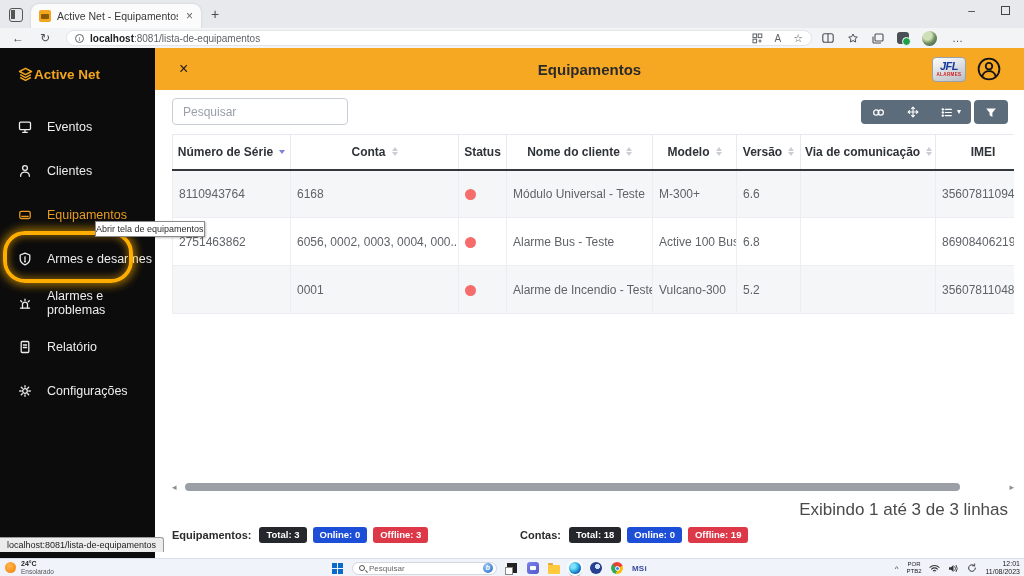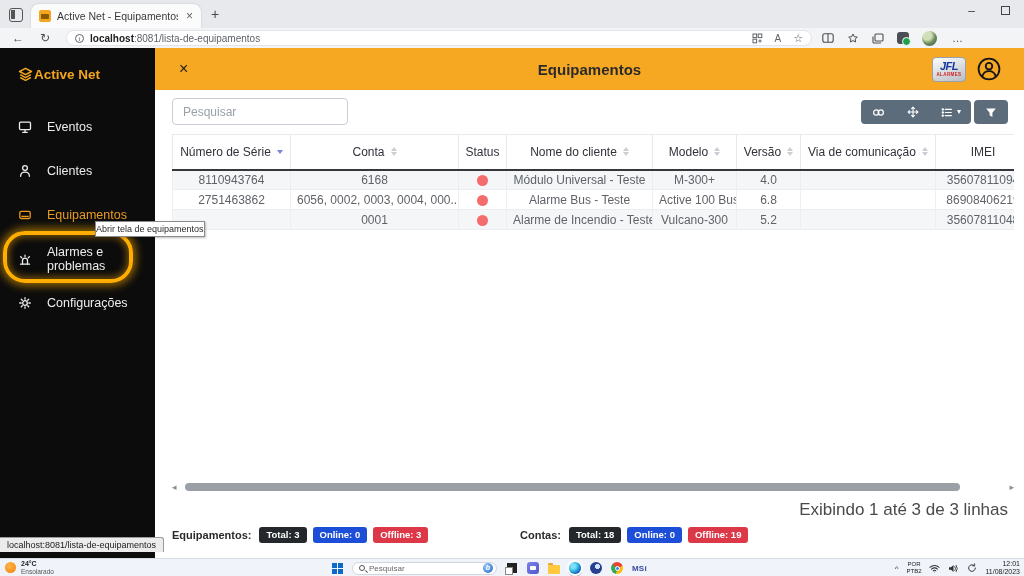--- a/index.html
+++ b/index.html
@@ -74,23 +74,23 @@
 .searchbox{width:176px;height:27px;border:1px solid #C9CED6;border-radius:4px;padding:0 10px;
   font-size:12px;color:#333;outline:none;font-family:inherit}
 .searchbox::placeholder{color:#9aa0aa}
 .btngroup{display:flex;gap:3px;margin-top:2px}
 .seg{background:#5D6C7B;border-radius:4px;display:flex;align-items:center;color:#fff}
 .seg .slot{padding:5px 10px;display:flex;align-items:center;gap:3px}
 .caret{font-size:8px;line-height:8px}
 
 .table-wrap{margin:9px 0 0 17px;width:842px;overflow:hidden}
 table{border-collapse:collapse;table-layout:fixed;width:858px;font-size:12px}
-th{height:35px;font-weight:400;color:#2F3238;background:#fff;border:1px solid #E6E9ED;
+th{height:35px;font-weight:700;color:#2F3238;background:#fff;border:1px solid #E6E9ED;
   border-bottom:2px solid #34383D;text-align:center;vertical-align:middle;padding:0 4px;white-space:nowrap;overflow:hidden}
-td{height:20px;color:#5F6368;border:1px solid #ECEEF1;text-align:center;vertical-align:middle;
+td{height:48px;color:#5F6368;border:1px solid #ECEEF1;text-align:left;vertical-align:middle;
   padding:0 6px;white-space:nowrap;overflow:hidden}
 tbody tr:nth-child(odd){background:#F5F6F7}
 tbody tr:nth-child(even){background:#fff}
 .thlabel{display:inline-flex;align-items:center;gap:6px}
 .sort{display:inline-flex;flex-direction:column;gap:1px}
 .sort i{width:0;height:0;border-left:3.5px solid transparent;border-right:3.5px solid transparent;display:block}
 .sort .up{border-bottom:4px solid #C9CDD4}
 .sort .dn{border-top:4px solid #C9CDD4}
 .sort.active .dn{border-top-color:#7C82D9}
 .dot{width:11px;height:11px;border-radius:50%;background:#F56C6C;display:inline-block;vertical-align:middle}
@@ -240,26 +240,41 @@
           <span>Clientes</span>
         </div>
         <div class="navitem active">
           <svg width="16" height="16" viewBox="0 0 16 16" stroke="currentColor" stroke-width="1.3" fill="none" stroke-linecap="round">
               <rect x="2.8" y="4.3" width="10.4" height="7.2" rx="1.5"></rect>
               <path d="M4.8 9.3h6.4"></path>
             </svg>
           <span>Equipamentos</span>
         </div>
         <div class="navitem">
+          <svg width="16" height="16" viewBox="0 0 16 16" stroke="currentColor" stroke-width="1.3" fill="none" stroke-linecap="round" stroke-linejoin="round">
+              <path d="M8 2.2l4.8 1.8v3.8c0 3-2.2 5-4.8 6-2.6-1-4.8-3-4.8-6V4z"></path>
+              <path d="M8 5.8v2.7"></path>
+              <circle cx="8" cy="10.4" r="0.4" fill="currentColor"></circle>
+            </svg>
+          <span>Armes e desarmes</span>
+        </div>
+        <div class="navitem">
           <svg width="16" height="16" viewBox="0 0 16 16" stroke="currentColor" stroke-width="1.3" fill="none" stroke-linecap="round">
               <path d="M3.5 13.2h9"></path>
               <path d="M5.5 13V9.6a2.5 2.5 0 0 1 5 0V13"></path>
               <path d="M8 5.6V4.2M4.7 6.8L3.7 5.8M11.3 6.8l1-1"></path>
             </svg>
           <span>Alarmes e problemas</span>
+        </div>
+        <div class="navitem">
+          <svg width="16" height="16" viewBox="0 0 16 16" stroke="currentColor" stroke-width="1.3" fill="none" stroke-linecap="round">
+              <rect x="4.2" y="2.5" width="7.6" height="11" rx="1"></rect>
+              <path d="M6.4 6h3.2M6.4 8.5h3.2"></path>
+            </svg>
+          <span>Relatório</span>
         </div>
         <div class="navitem">
           <svg width="16" height="16" viewBox="0 0 16 16" stroke="currentColor" stroke-width="1.3" fill="none" stroke-linecap="round">
               <circle cx="8" cy="8" r="2.3"></circle>
               <path d="M8 2.7v1.5M8 11.8v1.5M2.7 8h1.5M11.8 8h1.5M4.3 4.3l1 1M10.7 10.7l1 1M11.7 4.3l-1 1M5.3 10.7l-1 1"></path>
             </svg>
           <span>Configurações</span>
         </div>
       </nav>
     </aside>
@@ -384,21 +399,21 @@
                     </span></th>
               </tr>
             </thead>
             <tbody>
               <tr>
                 <td>8110943764</td>
                 <td>6168</td>
                 <td><span class="dot"></span></td>
                 <td>Módulo Universal - Teste</td>
                 <td>M-300+</td>
-                <td>4.0</td>
+                <td>6.6</td>
                 <td></td>
                 <td>35607811094</td>
               </tr>
               <tr>
                 <td>2751463862</td>
                 <td>6056, 0002, 0003, 0004, 000...</td>
                 <td><span class="dot"></span></td>
                 <td>Alarme Bus - Teste</td>
                 <td>Active 100 Bus</td>
                 <td>6.8</td>

